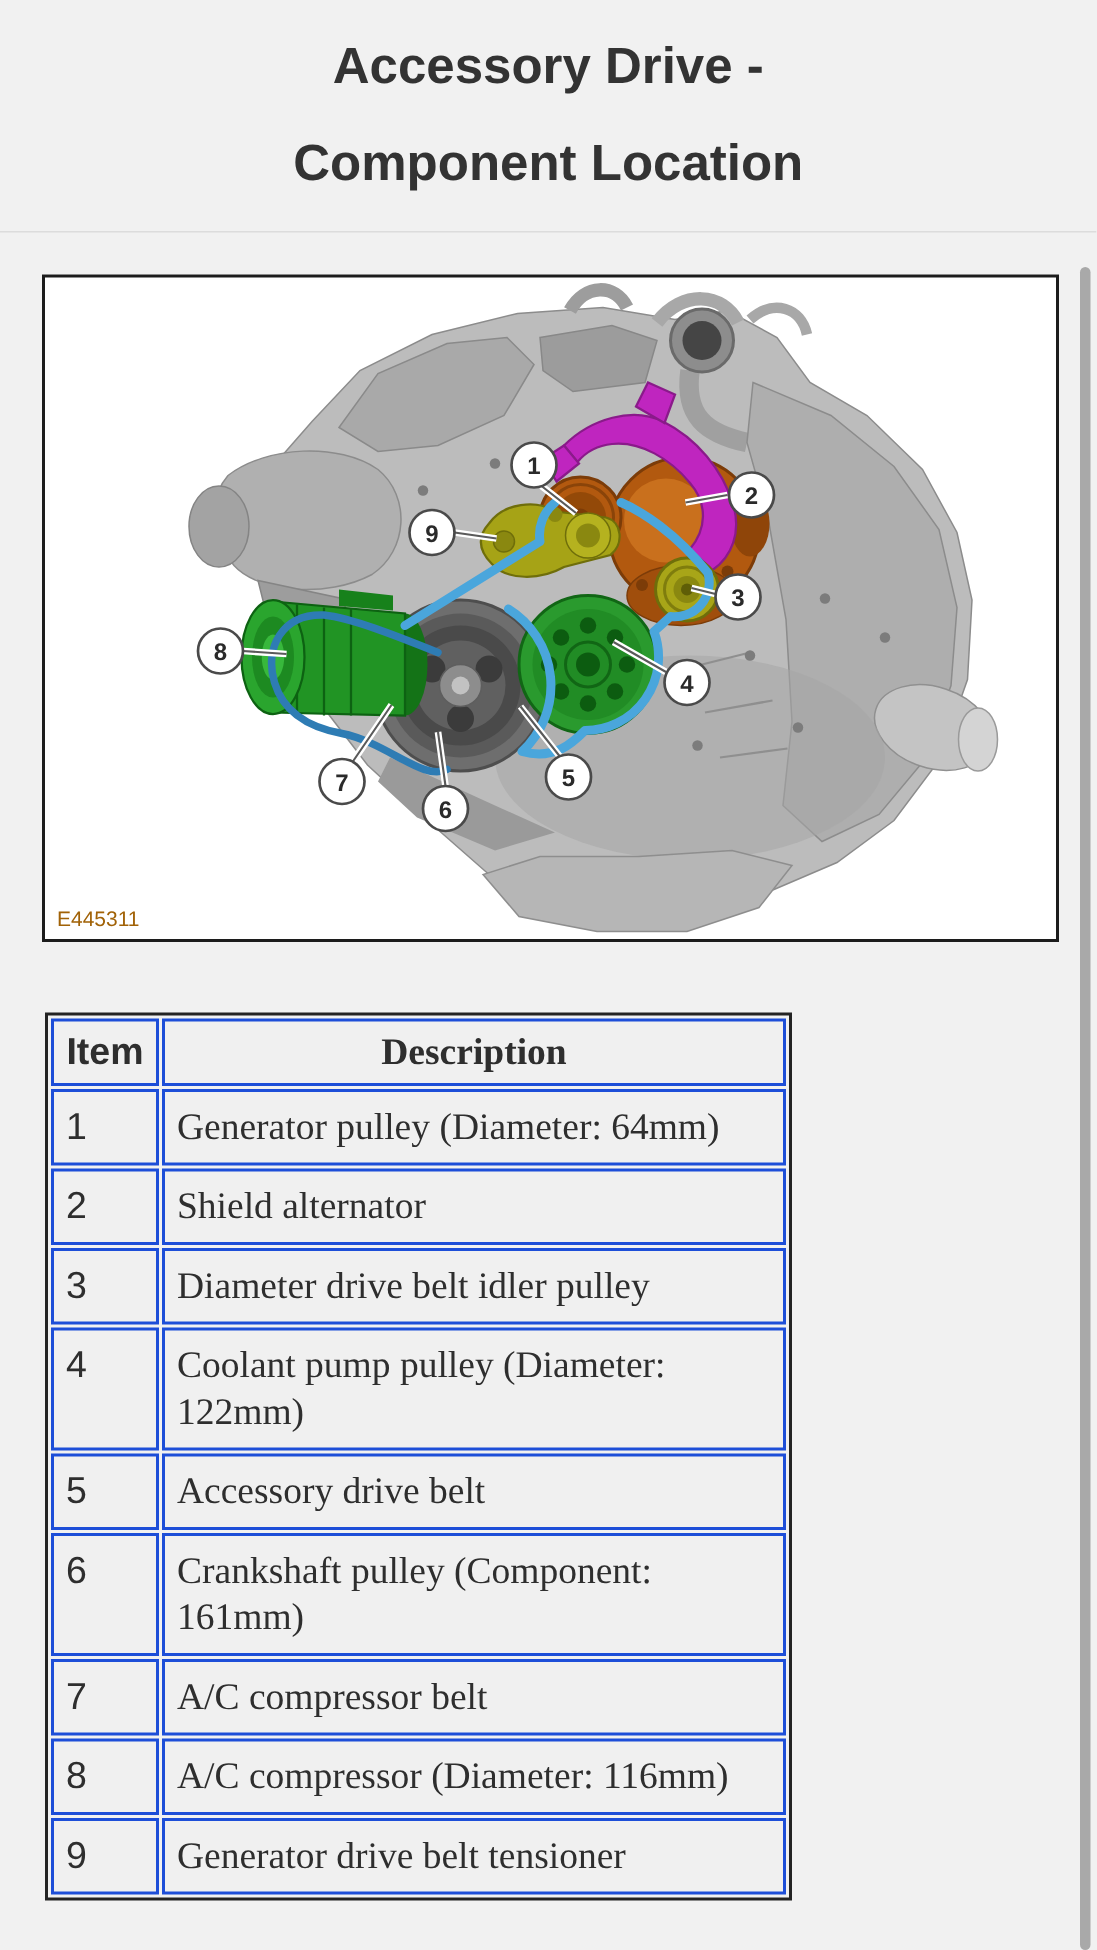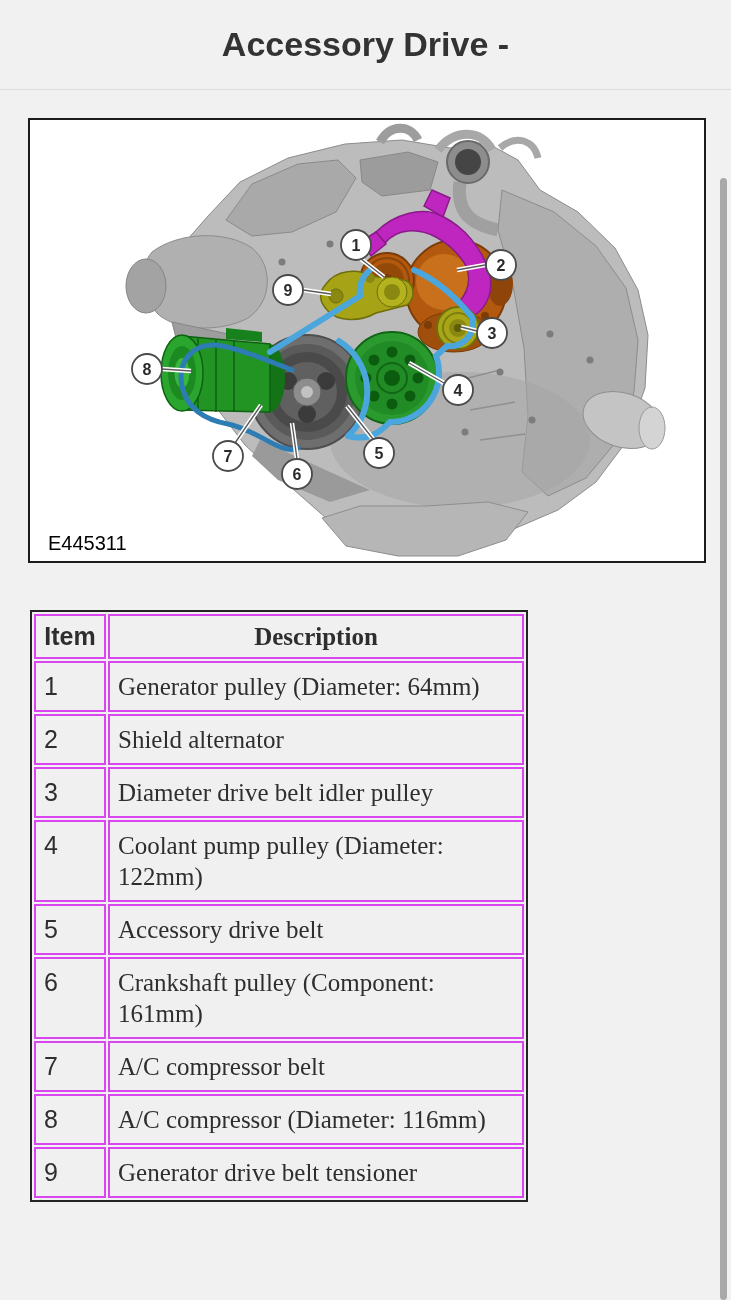--- a/index.html
+++ b/index.html
@@ -13,50 +13,51 @@
     font-size:34px;font-weight:bold;line-height:65px;color:#333;
   }
   .content{border-top:1px solid #dcdcdc;margin-top:12px;}
   .figure-frame{
     position:relative;margin:28px 0 0 28px;
     width:674px;height:441px;background:#ffffff;
     border:2px solid #1c1c1c;
   }
   .figure-frame svg{position:absolute;left:0;top:0;}
   .figure-code{
-    position:absolute;left:18px;bottom:6px;
-    font-size:20px;color:#000000;
+    position:absolute;left:8px;bottom:6px;
+    font-size:14px;color:#a16207;
   }
   table.parts{
     margin:47px 0 0 30px;
     border-collapse:separate;border-spacing:2px;
     border:2px solid #232323;background:#f1f1f1;
   }
   table.parts th, table.parts td{
-    border:2px solid #d946ef;background:#f0f0f0;
+    border:2px solid #1d4ed8;background:#f0f0f0;
     font-size:25px;line-height:31px;vertical-align:top;text-align:left;margin-left:48px;
   }
   table.parts th{font-weight:bold;text-align:center;padding:5px 8px;}
   table.parts td{padding:8px 8px;}
   td.item-cell, th.item-head{width:52px;}
   td.desc-cell, th.desc-head{width:396px;font-family:Liberation Serif, serif;}
   .scrollbar-thumb{
     position:absolute;right:4px;top:178px;width:7px;height:1122px;
     background:#a9a9a9;border-radius:4px;
   }
   .callout-circle{fill:#ffffff;stroke:#4a4a4a;stroke-width:1.8;}
   .callout-num{font-family:"Liberation Sans",sans-serif;font-size:16px;font-weight:bold;fill:#2a2a2a;text-anchor:middle;}
   .leader-casing{stroke:#ffffff;stroke-width:4.5;fill:none;}
   .leader{stroke:#5a5a5a;stroke-width:1.4;fill:none;}
 </style>
 </head>
 <body>
 
 <div class="page-title">
   <div>Accessory Drive -</div>
+  <div>Component Location</div>
 </div>
 
 <div class="content">
 
   <div class="figure-frame">
     <svg width="674" height="441" viewBox="0 0 674 441">
 
       <g>
         <path d="M150,128 L178,96 L210,62 L258,38 L315,24 L372,20 L420,28 L455,22 L488,40 L510,70 L548,92 L585,128 L608,170 L618,215 L615,268 L596,322 L566,362 L528,390 L486,408 L440,424 L388,430 L338,420 L296,398 L255,362 L215,325 L182,282 L158,232 L146,180 Z" fill="#bcbcbc" stroke="#8c8c8c" stroke-width="1"></path>
         <path d="M196,100 L222,64 L268,44 L308,40 L326,58 L306,92 L262,112 L222,116 Z" fill="#a9a9a9" stroke="#8a8a8a" stroke-width="1"></path>

